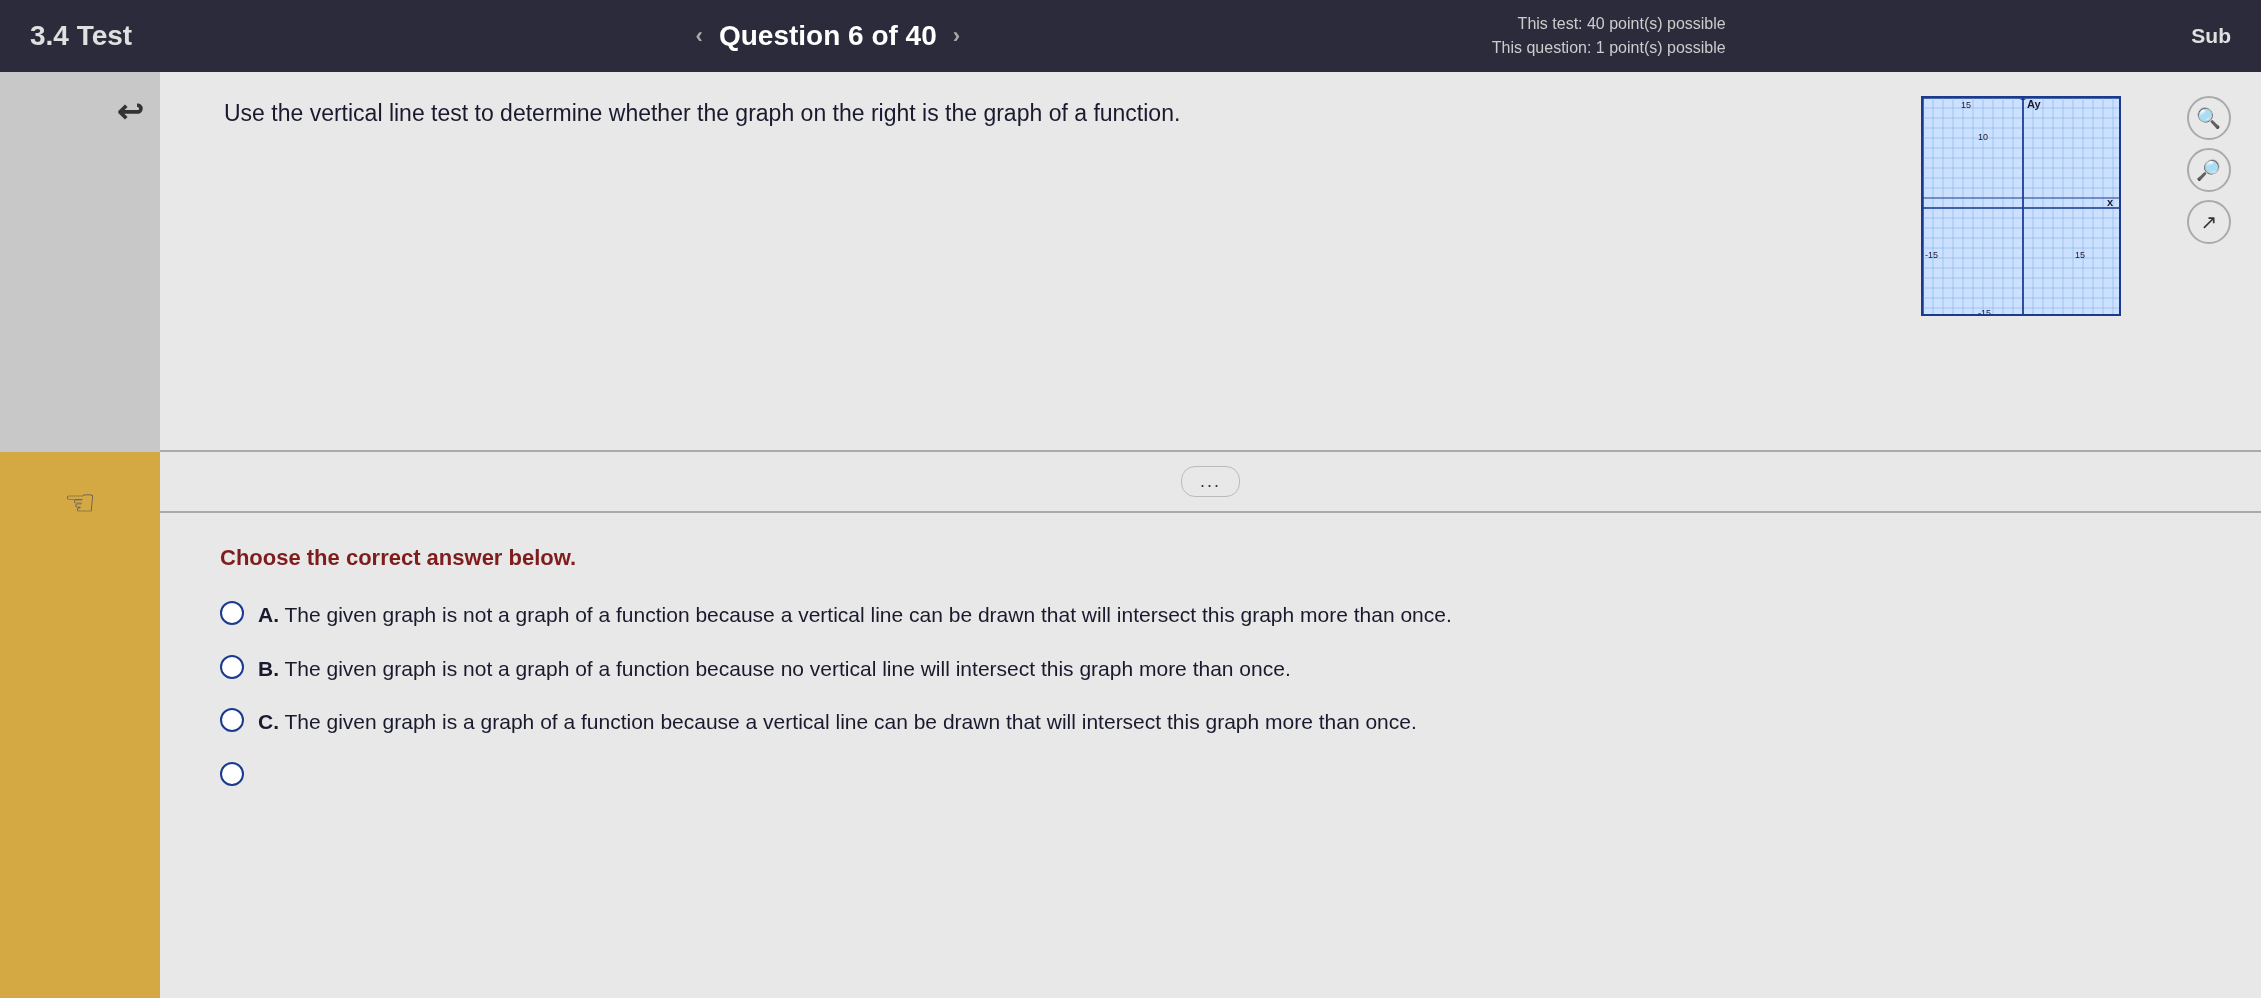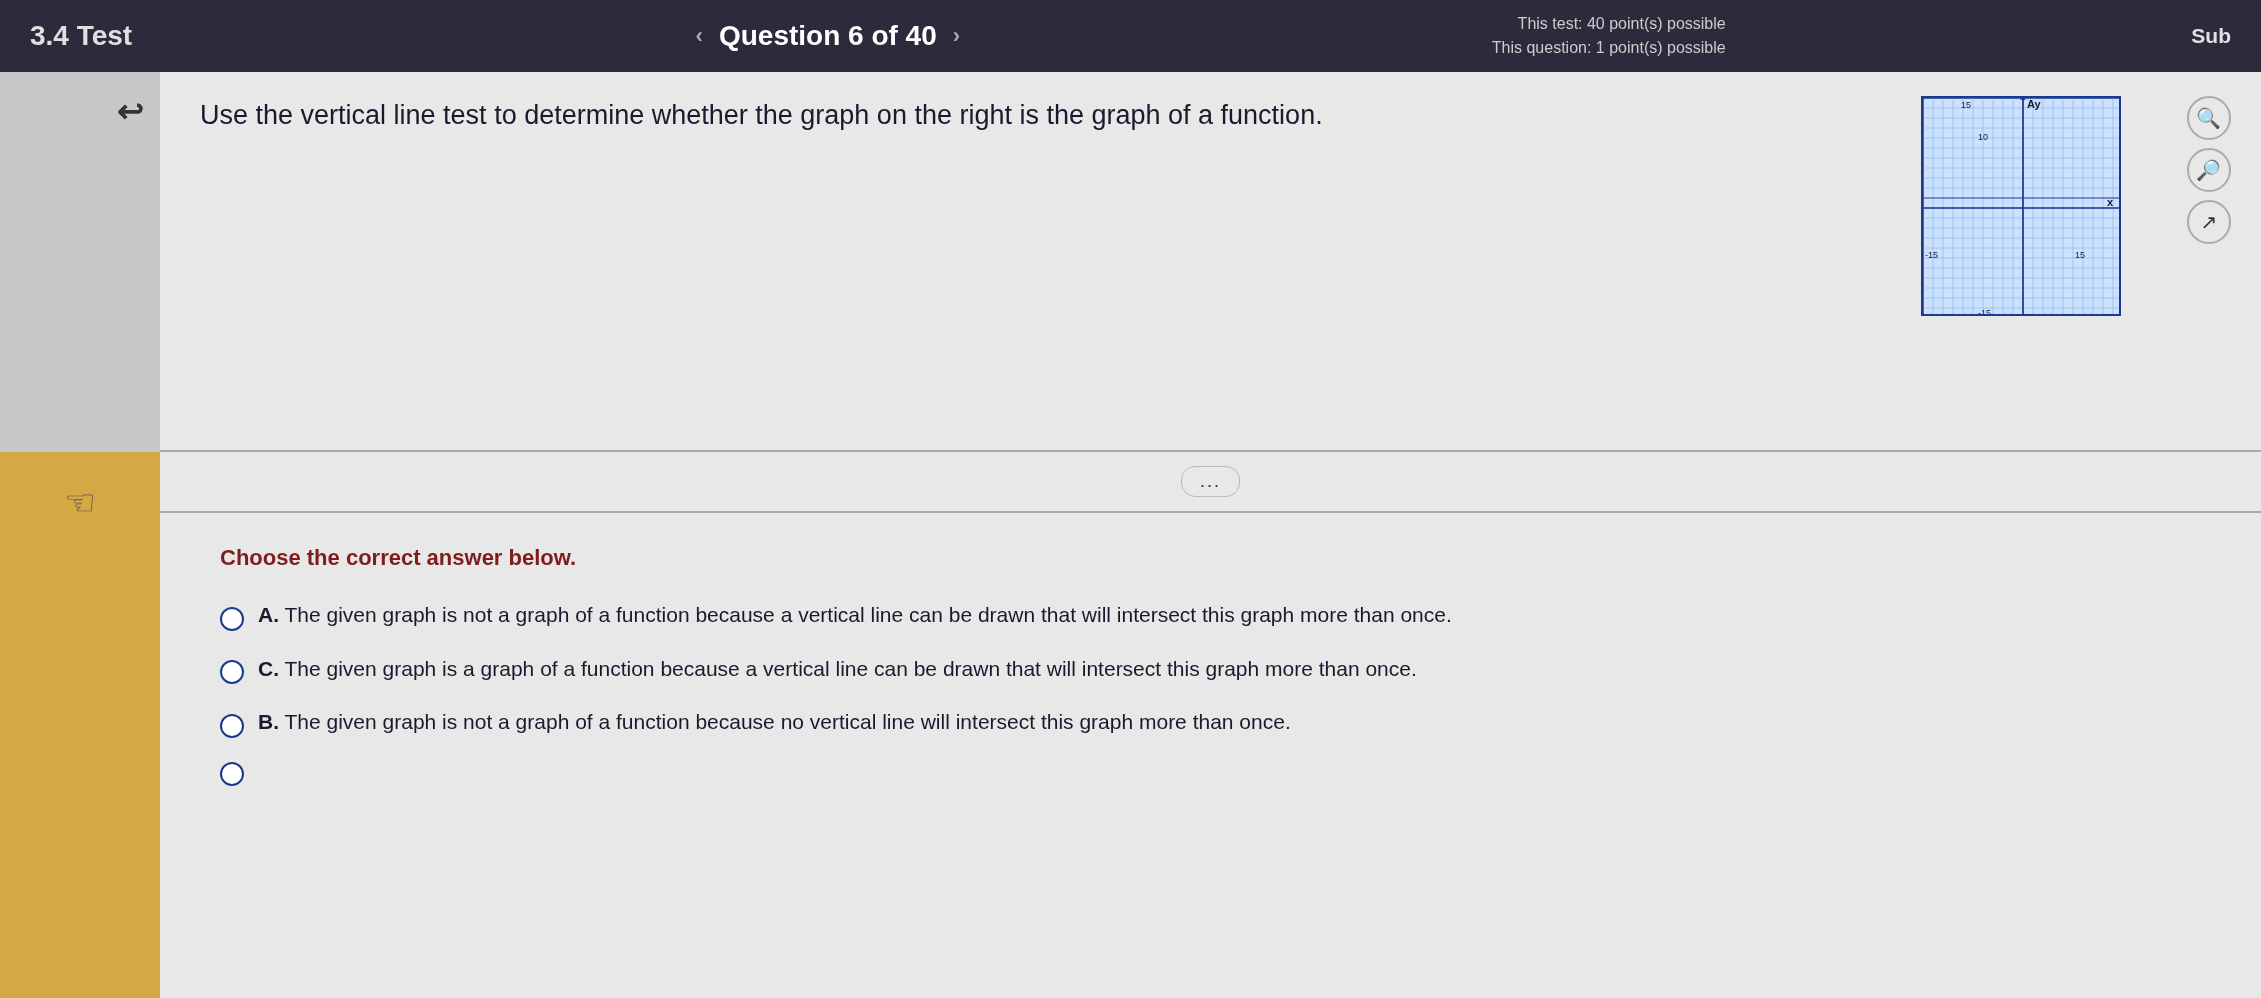--- a/index.html
+++ b/index.html
@@ -108,24 +108,25 @@
     .question-section {
       background: #e8e8e8;
       padding: 28px 40px 28px 40px;
       min-height: 380px;
       display: flex;
       flex-direction: column;
       position: relative;
       border-bottom: 2px solid #aaa;
     }
     .question-text {
-      font-size: 27px;
+      font-size: 23px;
       color: #1a1a2e;
       flex: 1;
       max-width: 1500px;
+      margin-left: 24px;
     }
 
     
     .graph-container {
       position: absolute;
       right: 120px;
       top: 24px;
       width: 220px;
     }
     .graph-box {
@@ -185,21 +186,21 @@
       padding: 32px 60px;
     }
     .answer-prompt {
       font-size: 22px;
       font-weight: bold;
       color: #7f1d1d;
       margin-bottom: 28px;
     }
     .answer-option {
       display: flex;
-      align-items: flex-end;
+      align-items: flex-start;
       margin-bottom: 22px;
       gap: 14px;
       cursor: pointer;
     }
     .radio-circle {
       width: 24px;
       height: 24px;
       border-radius: 50%;
       border: 2px solid #1a3a8f;
       background: white;
@@ -341,32 +342,32 @@
         <div class="radio-circle"></div>
         <div class="option-label">
           <span class="option-letter">A.</span>
           <span>The given graph is not a graph of a function because a vertical line can be drawn that will intersect this graph more than once.</span>
         </div>
       </div>
 
       <div class="answer-option">
         <div class="radio-circle"></div>
         <div class="option-label">
+          <span class="option-letter">B.</span>
+          <span>The given graph is not a graph of a function because no vertical line will intersect this graph more than once.</span>
+        </div>
+      </div>
+
+      <div class="answer-option">
+        <div class="radio-circle"></div>
+        <div class="option-label">
           <span class="option-letter">C.</span>
           <span>The given graph is a graph of a function because a vertical line can be drawn that will intersect this graph more than once.</span>
         </div>
       </div>
 
       <div class="answer-option">
         <div class="radio-circle"></div>
-        <div class="option-label">
-          <span class="option-letter">B.</span>
-          <span>The given graph is not a graph of a function because no vertical line will intersect this graph more than once.</span>
-        </div>
-      </div>
-
-      <div class="answer-option">
-        <div class="radio-circle"></div>
       </div>
     </div>
 
   </div>
 </div>
 
 </body></html>

